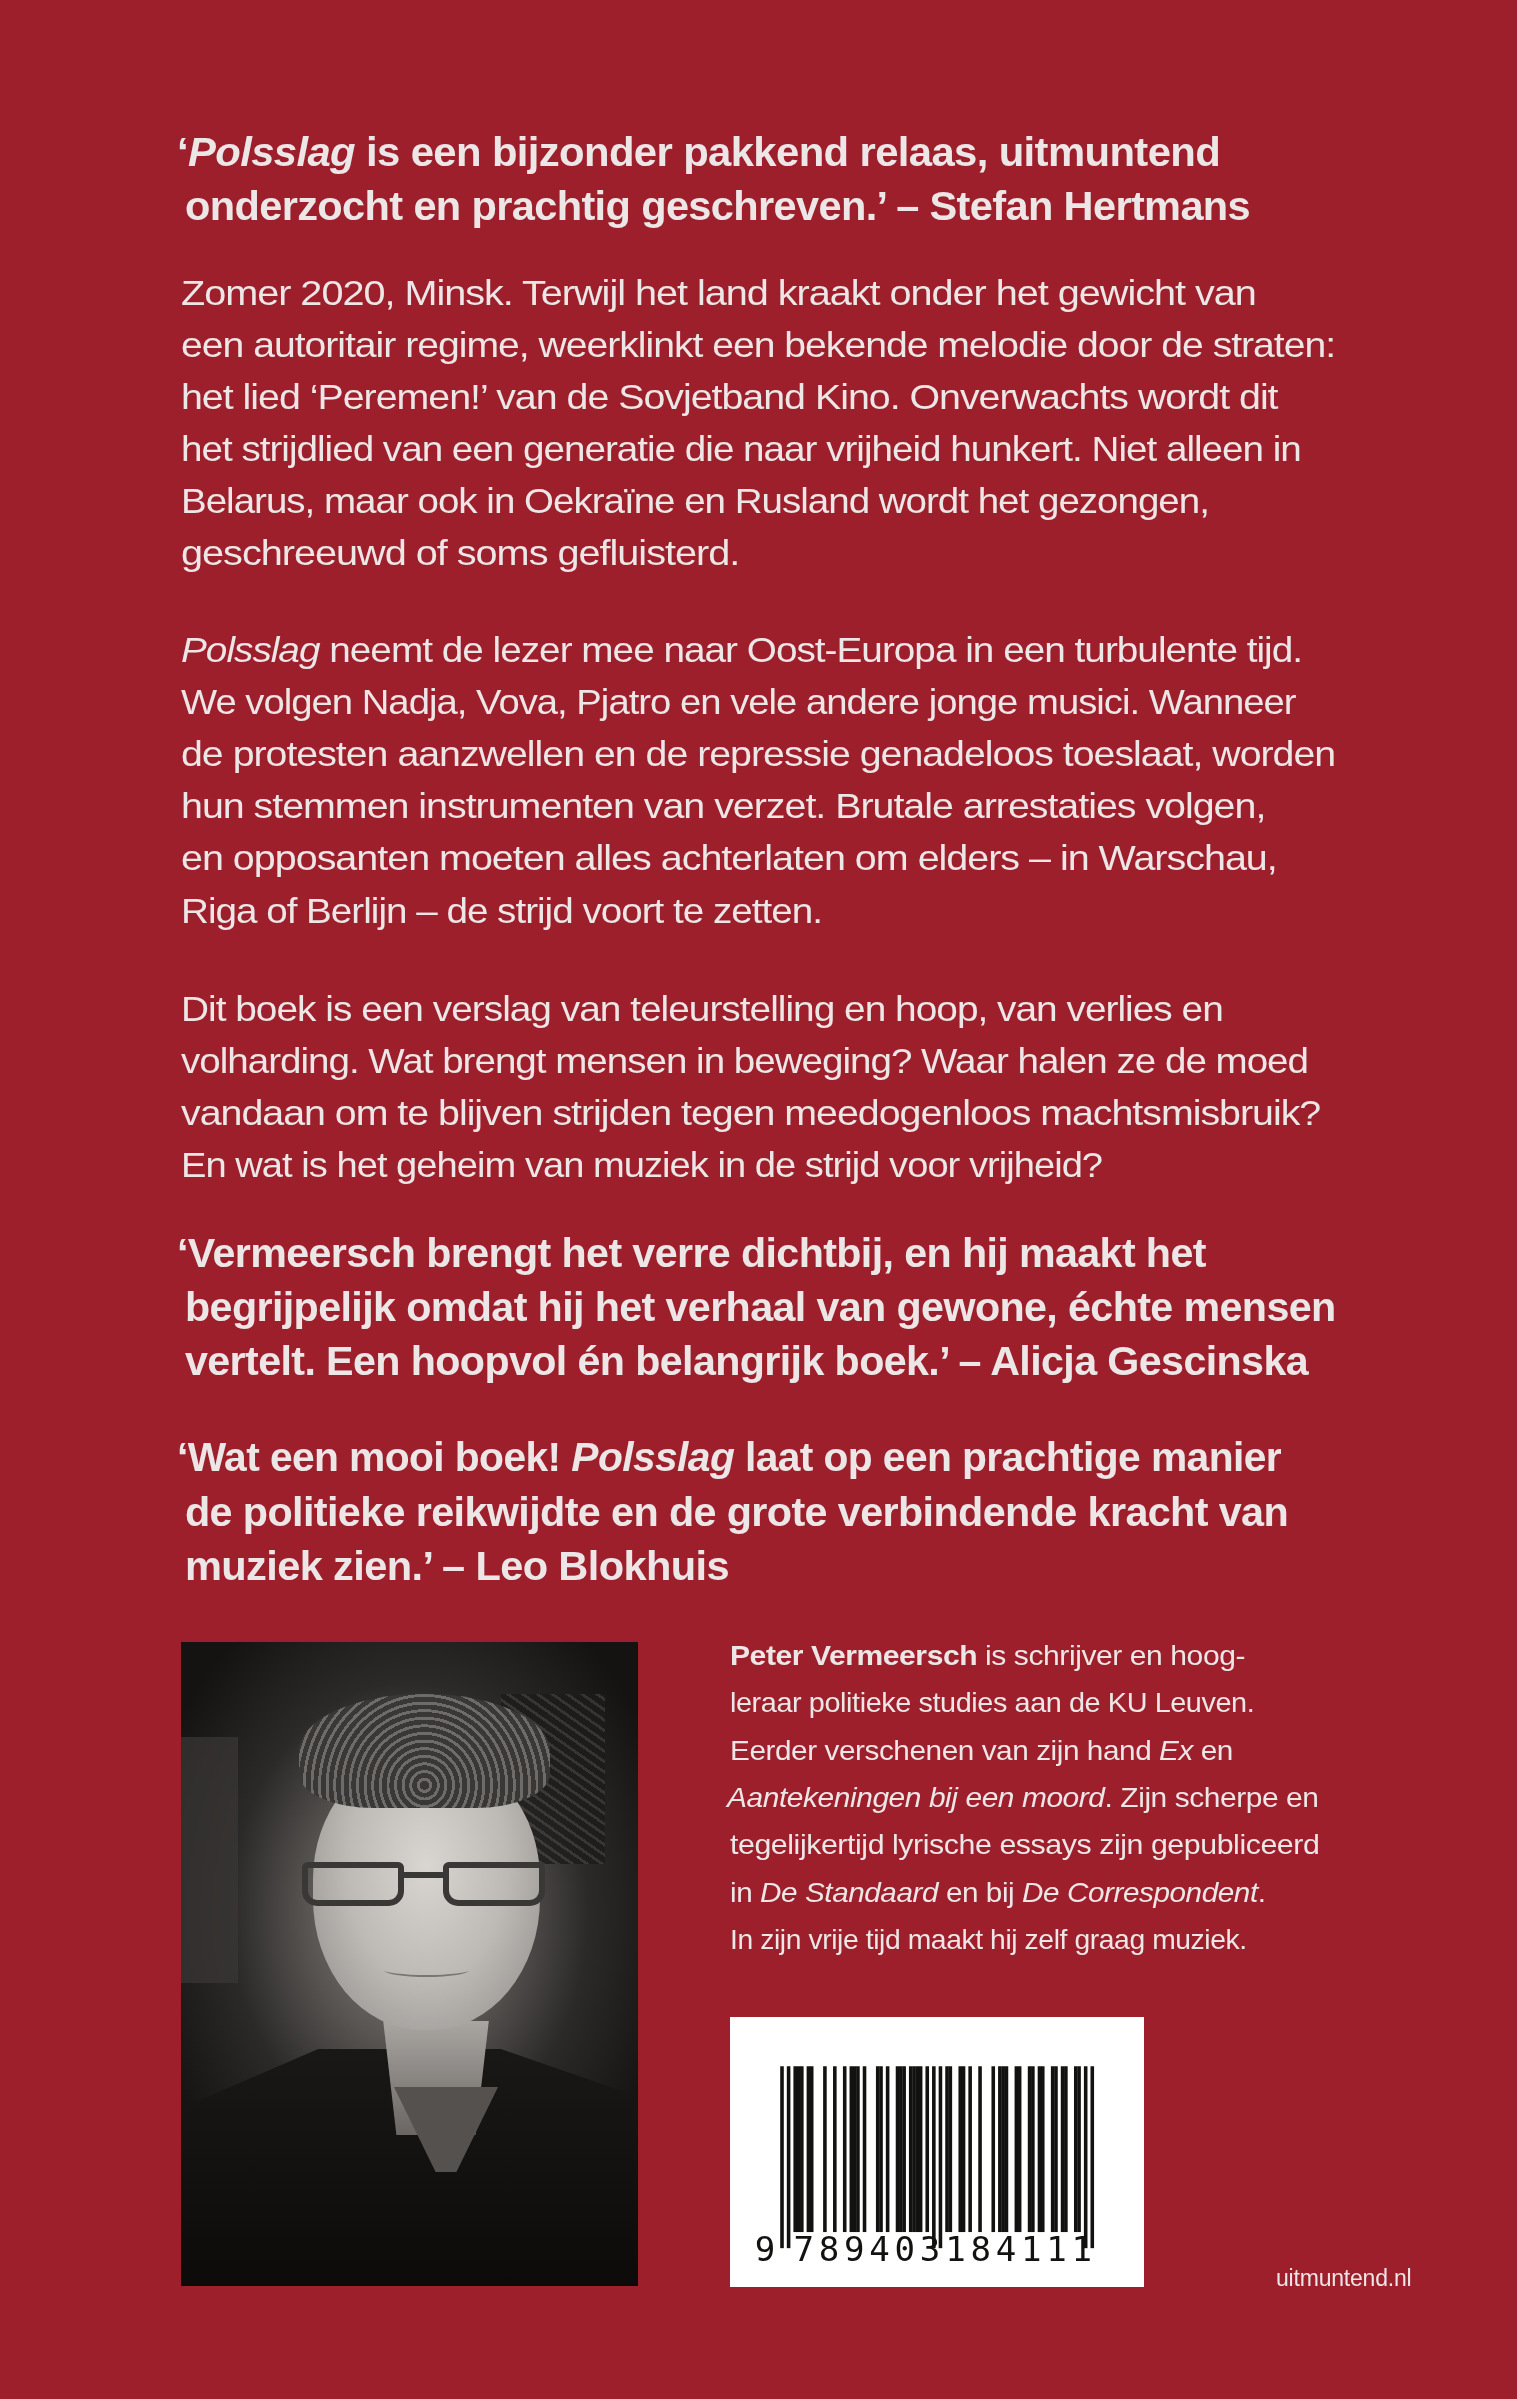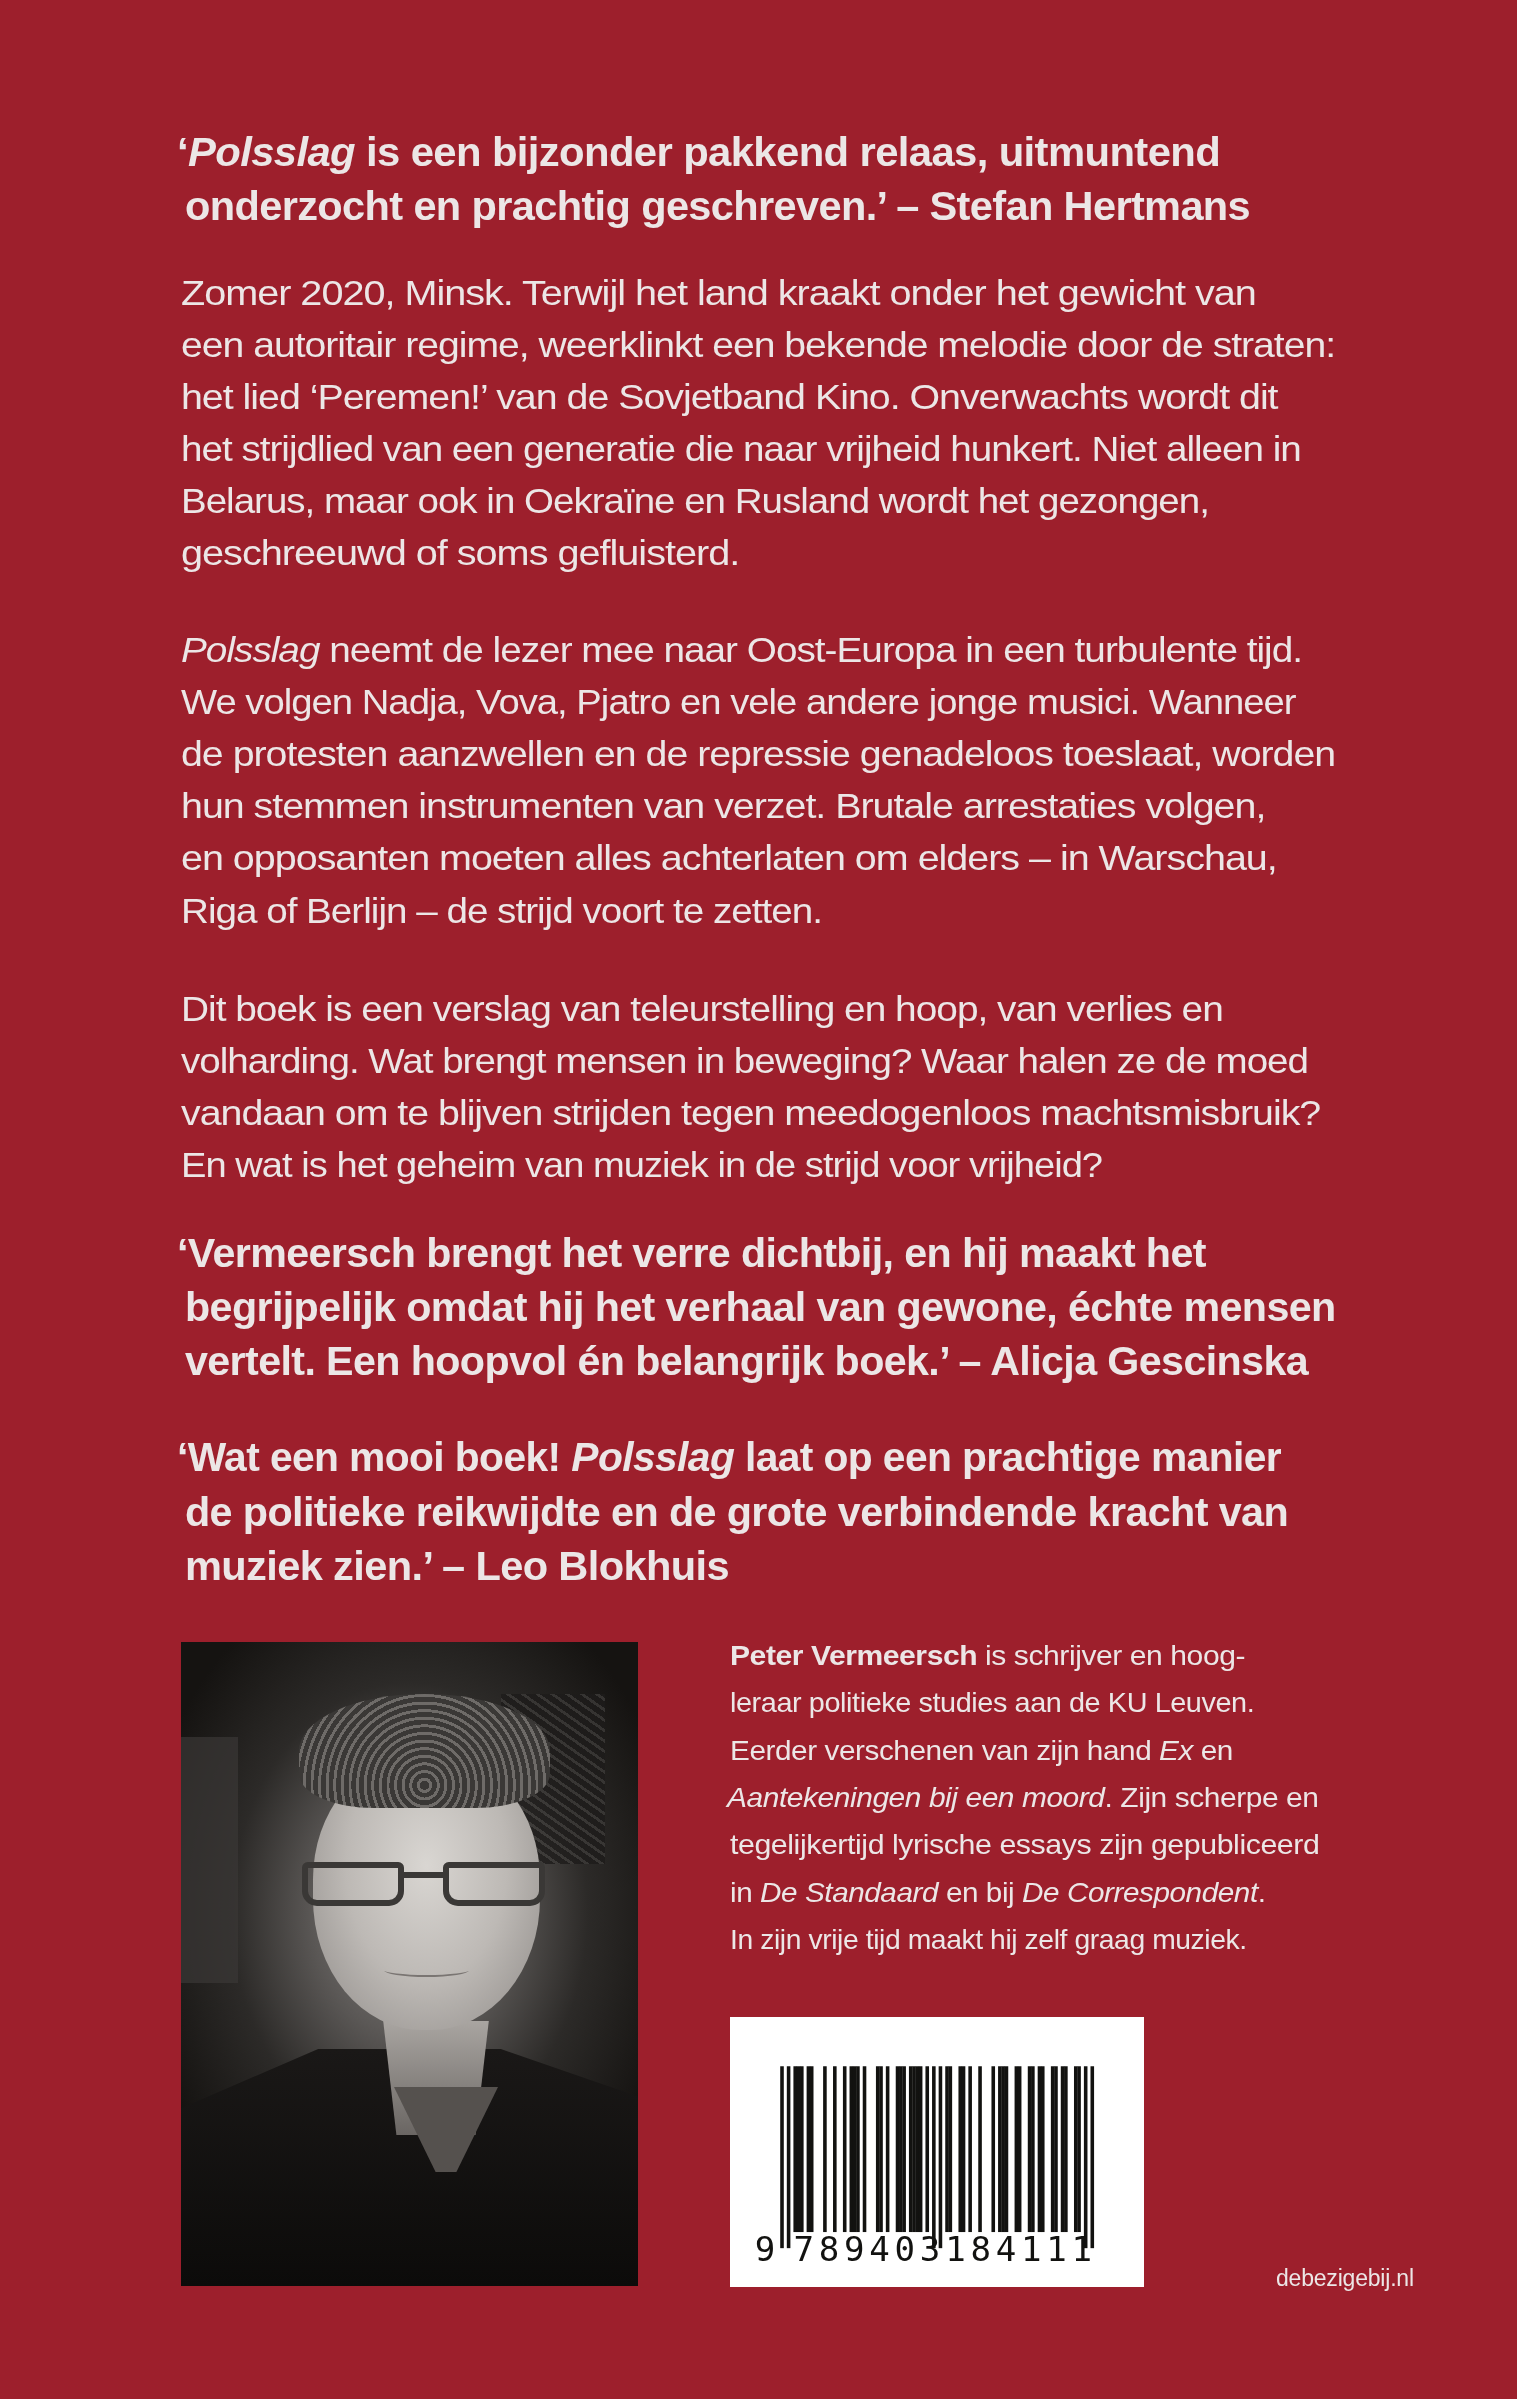--- a/index.html
+++ b/index.html
@@ -166,14 +166,14 @@
       <rect x="363.09" y="52" width="3.78" height="175" fill="#121210"></rect>
       <rect x="366.58" y="52" width="3.78" height="175" fill="#121210"></rect>
       <rect x="373.55" y="52" width="3.78" height="192" fill="#121210"></rect>
       <rect x="380.52" y="52" width="3.78" height="192" fill="#121210"></rect>
       <text x="26" y="258" font-family="&quot;DejaVu Sans Mono&quot;, monospace" font-size="36" fill="#121210" letter-spacing="5">9</text>
       <text x="66.93684210526315" y="258" font-family="&quot;DejaVu Sans Mono&quot;, monospace" font-size="36" fill="#121210" letter-spacing="5">789403</text>
       <text x="227.21052631578948" y="258" font-family="&quot;DejaVu Sans Mono&quot;, monospace" font-size="36" fill="#121210" letter-spacing="5">184111</text>
     </svg>
 </div>
 
-<div class="site">debezigebij.nl</div>
+<div class="site">uitmuntend.nl</div>
 
 
 </body></html>

